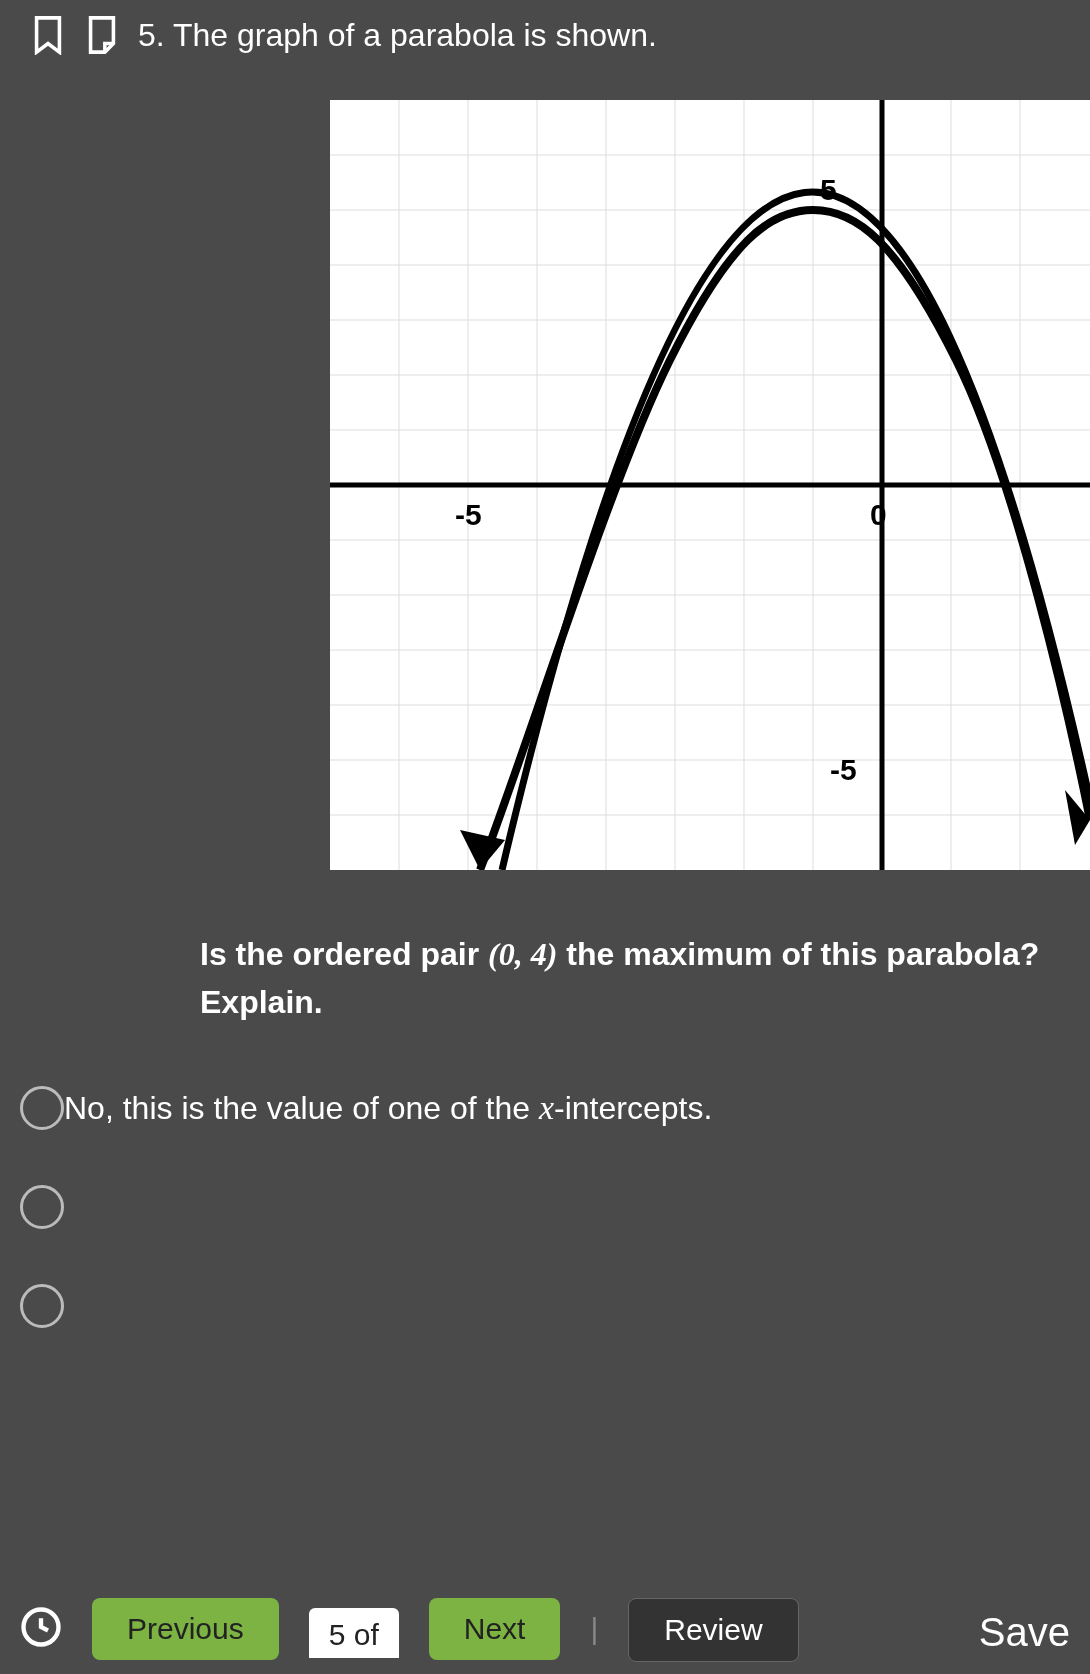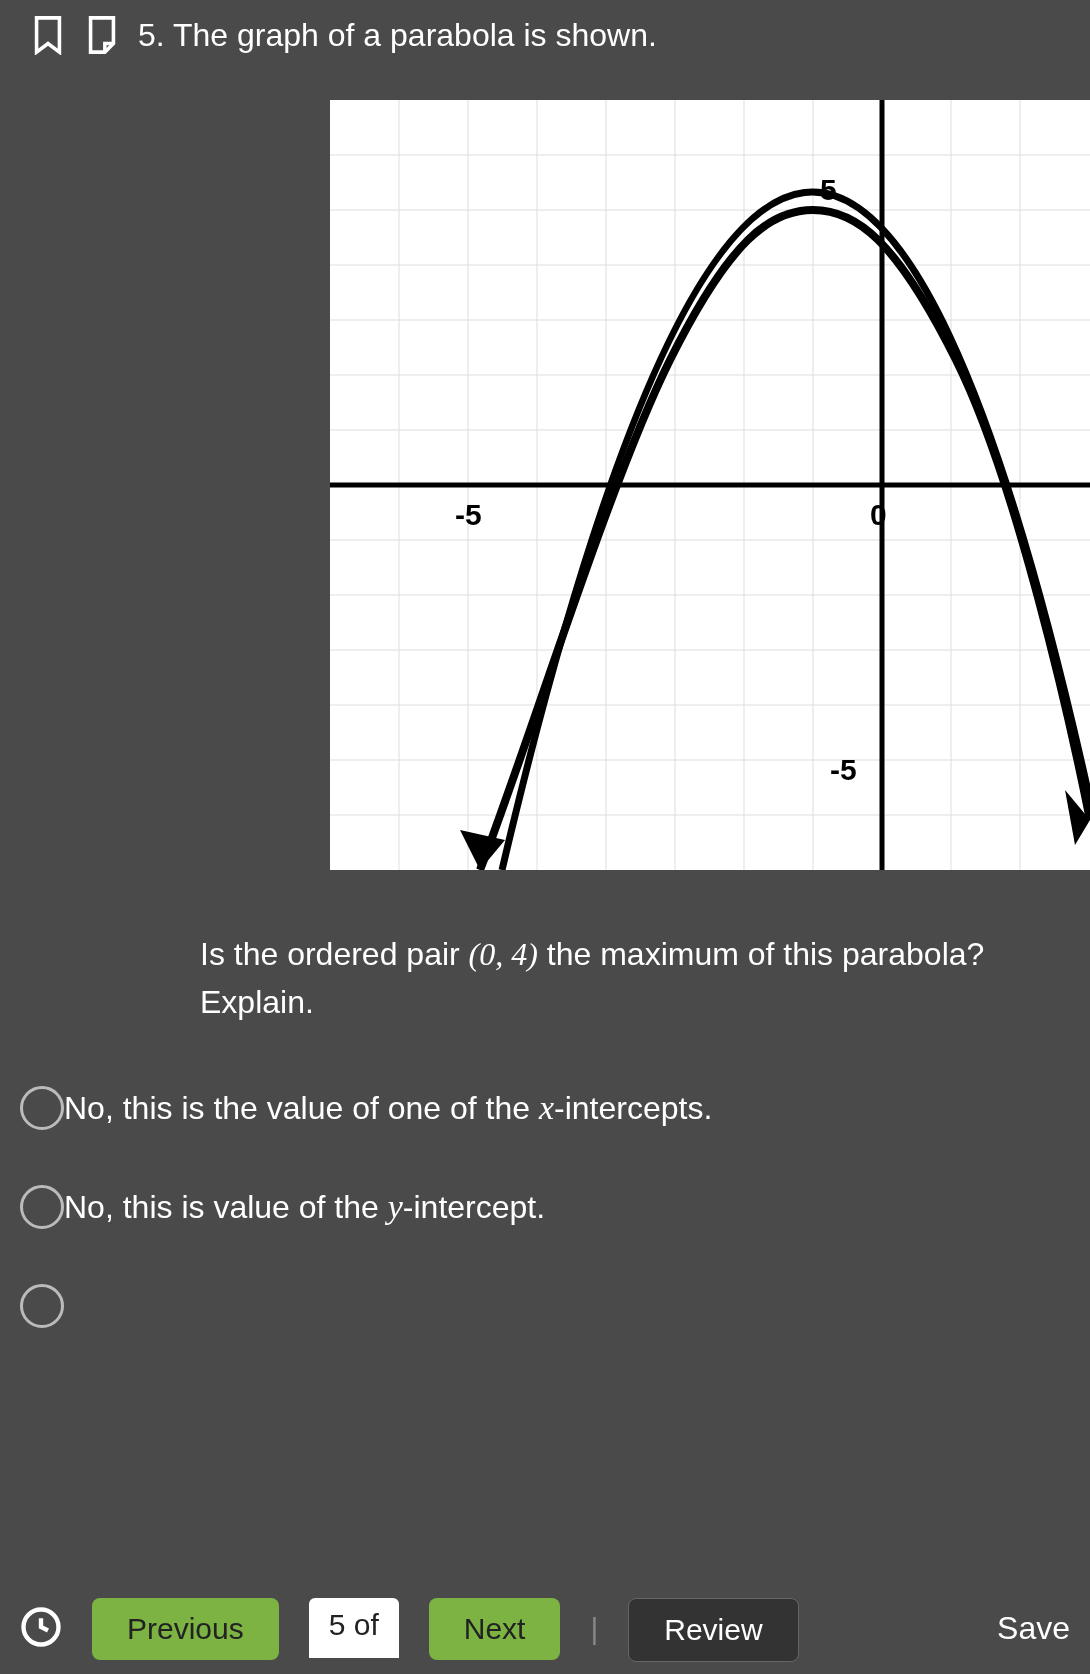--- a/index.html
+++ b/index.html
@@ -39,20 +39,21 @@
     }
     .graph-svg {
       width: 100%;
       height: 100%;
     }
     .question-text {
       color: white;
       font-size: 32px;
       margin: 60px 40px 0 200px;
       line-height: 1.5;
+      font-weight: bold;
     }
     .italic { font-style: italic; font-family: 'Times New Roman', serif; }
     .options {
       margin-top: 60px;
       padding: 0 20px;
     }
     .option {
       display: flex;
       align-items: center;
       margin-bottom: 55px;
@@ -104,25 +105,25 @@
       color: white;
       border: 1px solid #666;
     }
     .page-count {
       color: #222;
       background: white;
       padding: 10px 20px 0 20px;
       font-size: 30px;
       border-radius: 6px 6px 0 0;
       align-self: flex-end;
-      height: 60px;
+      height: 50px;
     }
     .save-text {
       color: white;
-      font-size: 32px;
+      font-size: 40px;
       margin-left: auto;
       margin-top: 12px;
       text-align: right;
     }
     .divider {
       color: #888;
       font-size: 30px;
       margin-top: 14px;
     }
   </style>
@@ -199,23 +200,20 @@
 
 <div class="options">
   <div class="option">
     <div class="radio"></div>
     <div class="option-text">
       <span>No, this is the value of one of the </span><span class="mathvar">x</span><span>-intercepts.</span>
     </div>
   </div>
   <div class="option">
     <div class="radio"></div>
-    <div class="option-text">
-      <span>No, this is value of the </span><span class="mathvar">y</span><span>-intercept.</span>
-    </div>
   </div>
   <div class="option">
     <div class="radio"></div>
   </div>
 </div>
 
 <div class="footer">
   <svg class="clock-icon" viewBox="0 0 24 24">
     <circle cx="12" cy="12" r="10"></circle>
     <path d="M12 7 L12 12 L16 14"></path>

